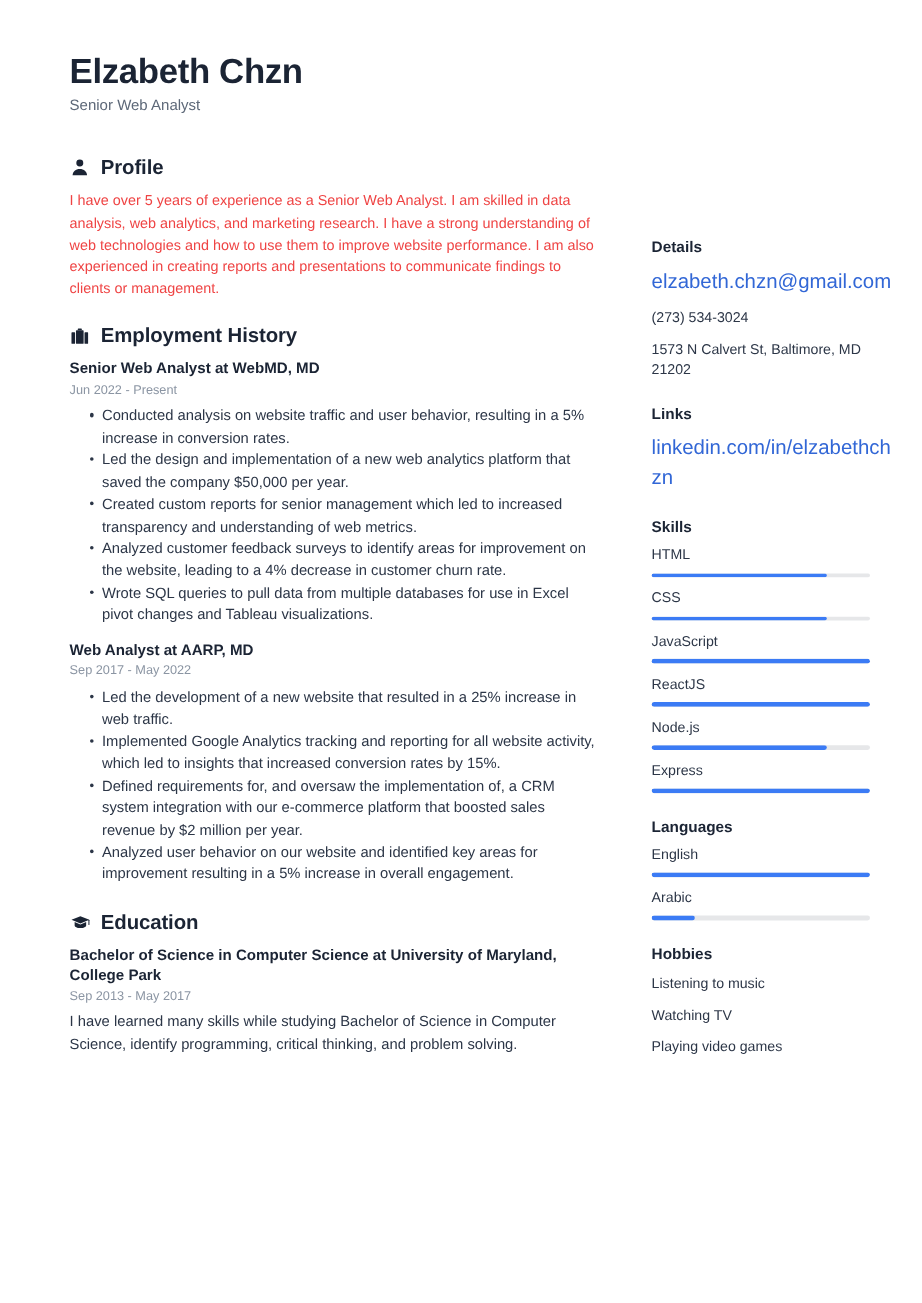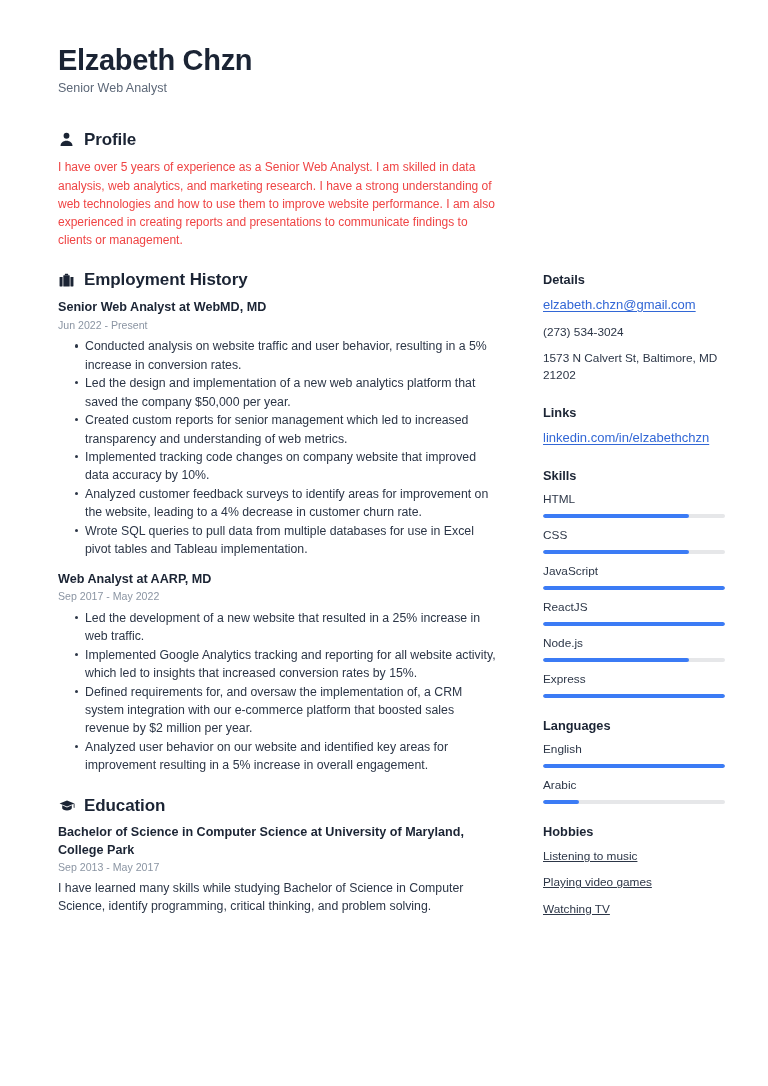--- a/index.html
+++ b/index.html
@@ -136,36 +136,34 @@
     margin-bottom: 9px;
     line-height: 1.2;
   }
   .side-text {
     font-size: 11.8px;
     line-height: 1.46;
     color: #2c3647;
     margin-bottom: 9px;
   }
   .side-link {
-    font-size: 13px;
+    font-size: 17px;
     line-height: 1.46;
     color: #3267d6;
-    text-decoration: underline;
     text-underline-offset: 2px;
     display: block;
     margin-bottom: 9px;
     word-break: break-word;
     cursor: pointer;
   }
   .hobby-item {
     font-size: 11.8px;
     line-height: 1.46;
     color: #2c3647;
     margin-bottom: 9px;
-    text-decoration: underline;
   }
 
   
   .skill { margin-bottom: 10px; }
   .skill-label {
     font-size: 11.8px;
     color: #2c3647;
     line-height: 1.3;
     margin-bottom: 7px;
   }
@@ -225,23 +223,22 @@
         <div>
 
           <div class="entry">
             <div class="entry-title">Senior Web Analyst at WebMD, MD</div>
             <div class="entry-date">Jun 2022 - Present</div>
           </div>
           <ul class="bullets">
             <li>Conducted analysis on website traffic and user behavior, resulting in a 5% increase in conversion rates.</li>
             <li>Led the design and implementation of a new web analytics platform that saved the company $50,000 per year.</li>
             <li>Created custom reports for senior management which led to increased transparency and understanding of web metrics.</li>
-            <li>Implemented tracking code changes on company website that improved data accuracy by 10%.</li>
             <li>Analyzed customer feedback surveys to identify areas for improvement on the website, leading to a 4% decrease in customer churn rate.</li>
-            <li>Wrote SQL queries to pull data from multiple databases for use in Excel pivot tables and Tableau implementation.</li>
+            <li>Wrote SQL queries to pull data from multiple databases for use in Excel pivot changes and Tableau visualizations.</li>
           </ul>
 
           <div class="entry">
             <div class="entry-title">Web Analyst at AARP, MD</div>
             <div class="entry-date">Sep 2017 - May 2022</div>
           </div>
           <ul class="bullets">
             <li>Led the development of a new website that resulted in a 25% increase in web traffic.</li>
             <li>Implemented Google Analytics tracking and reporting for all website activity, which led to insights that increased conversion rates by 15%.</li>
             <li>Defined requirements for, and oversaw the implementation of, a CRM system integration with our e-commerce platform that boosted sales revenue by $2 million per year.</li>
@@ -337,19 +334,19 @@
           <div class="skill-label">Arabic</div>
           <div class="skill-track">
             <div class="skill-fill" style="width: 20%;"></div>
           </div>
         </div>
       </div>
 
       <div class="side-block">
         <div class="side-title">Hobbies</div>
         <div class="hobby-item">Listening to music</div>
+        <div class="hobby-item">Watching TV</div>
         <div class="hobby-item">Playing video games</div>
-        <div class="hobby-item">Watching TV</div>
       </div>
 
     </div>
   </div>
 </div>
 
 </body></html>

